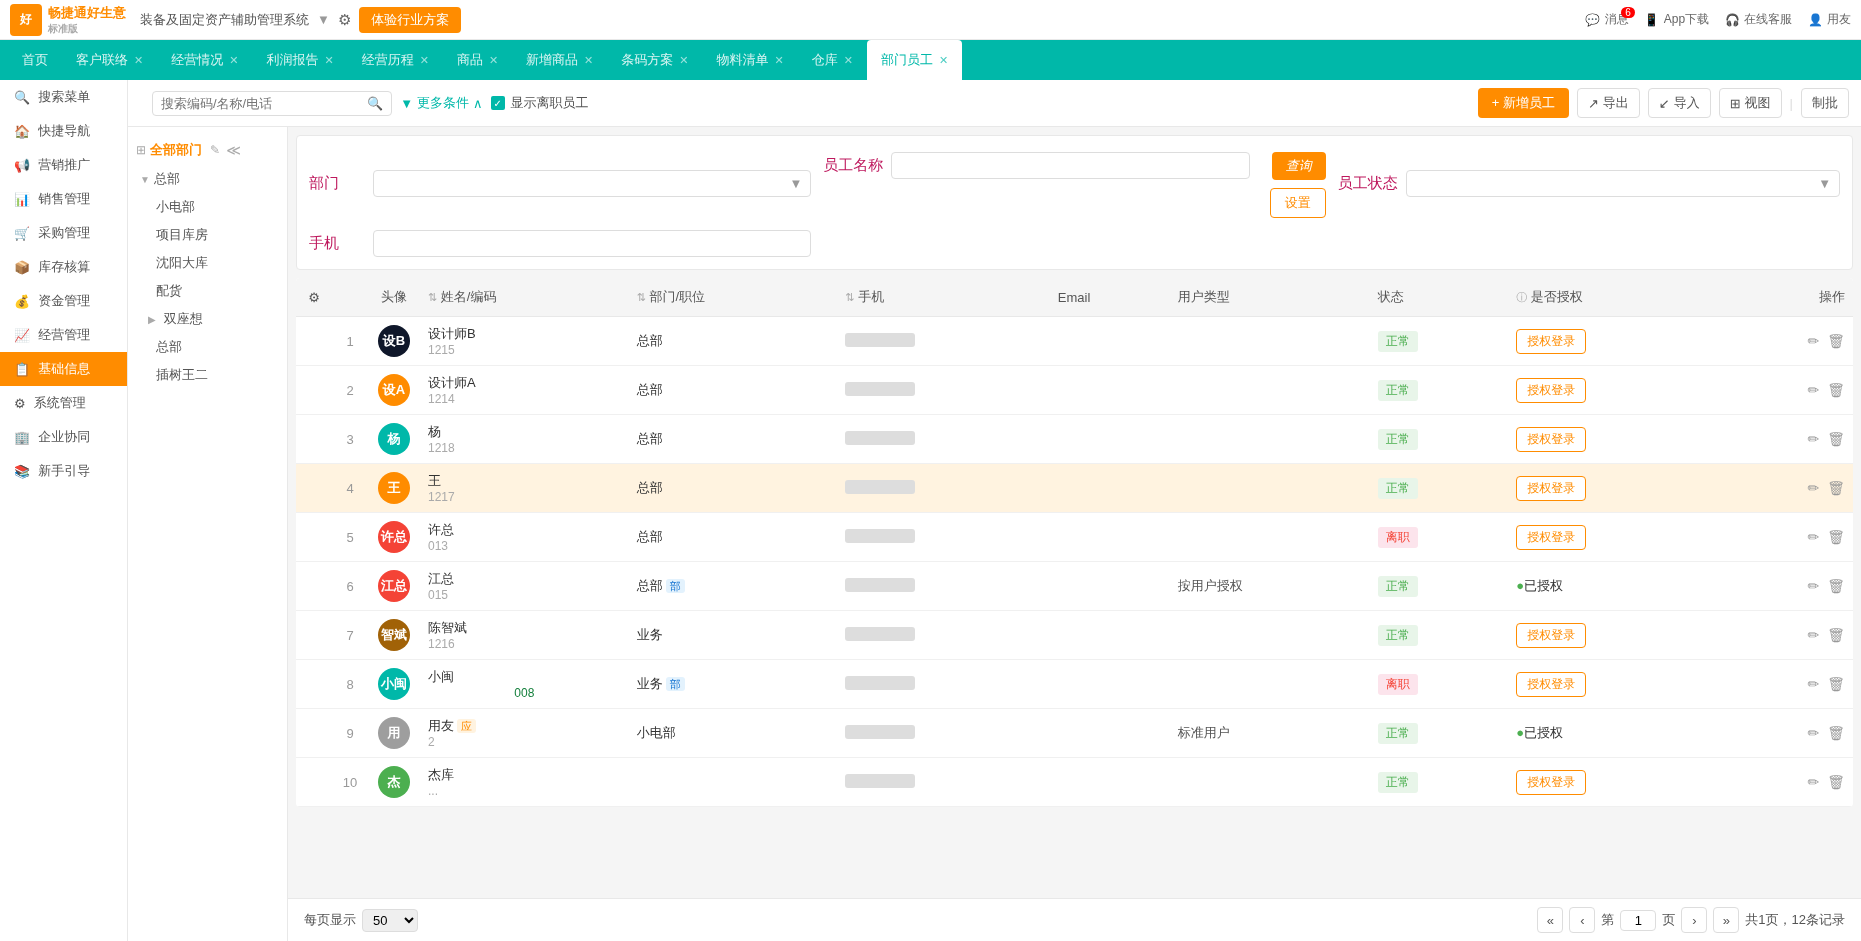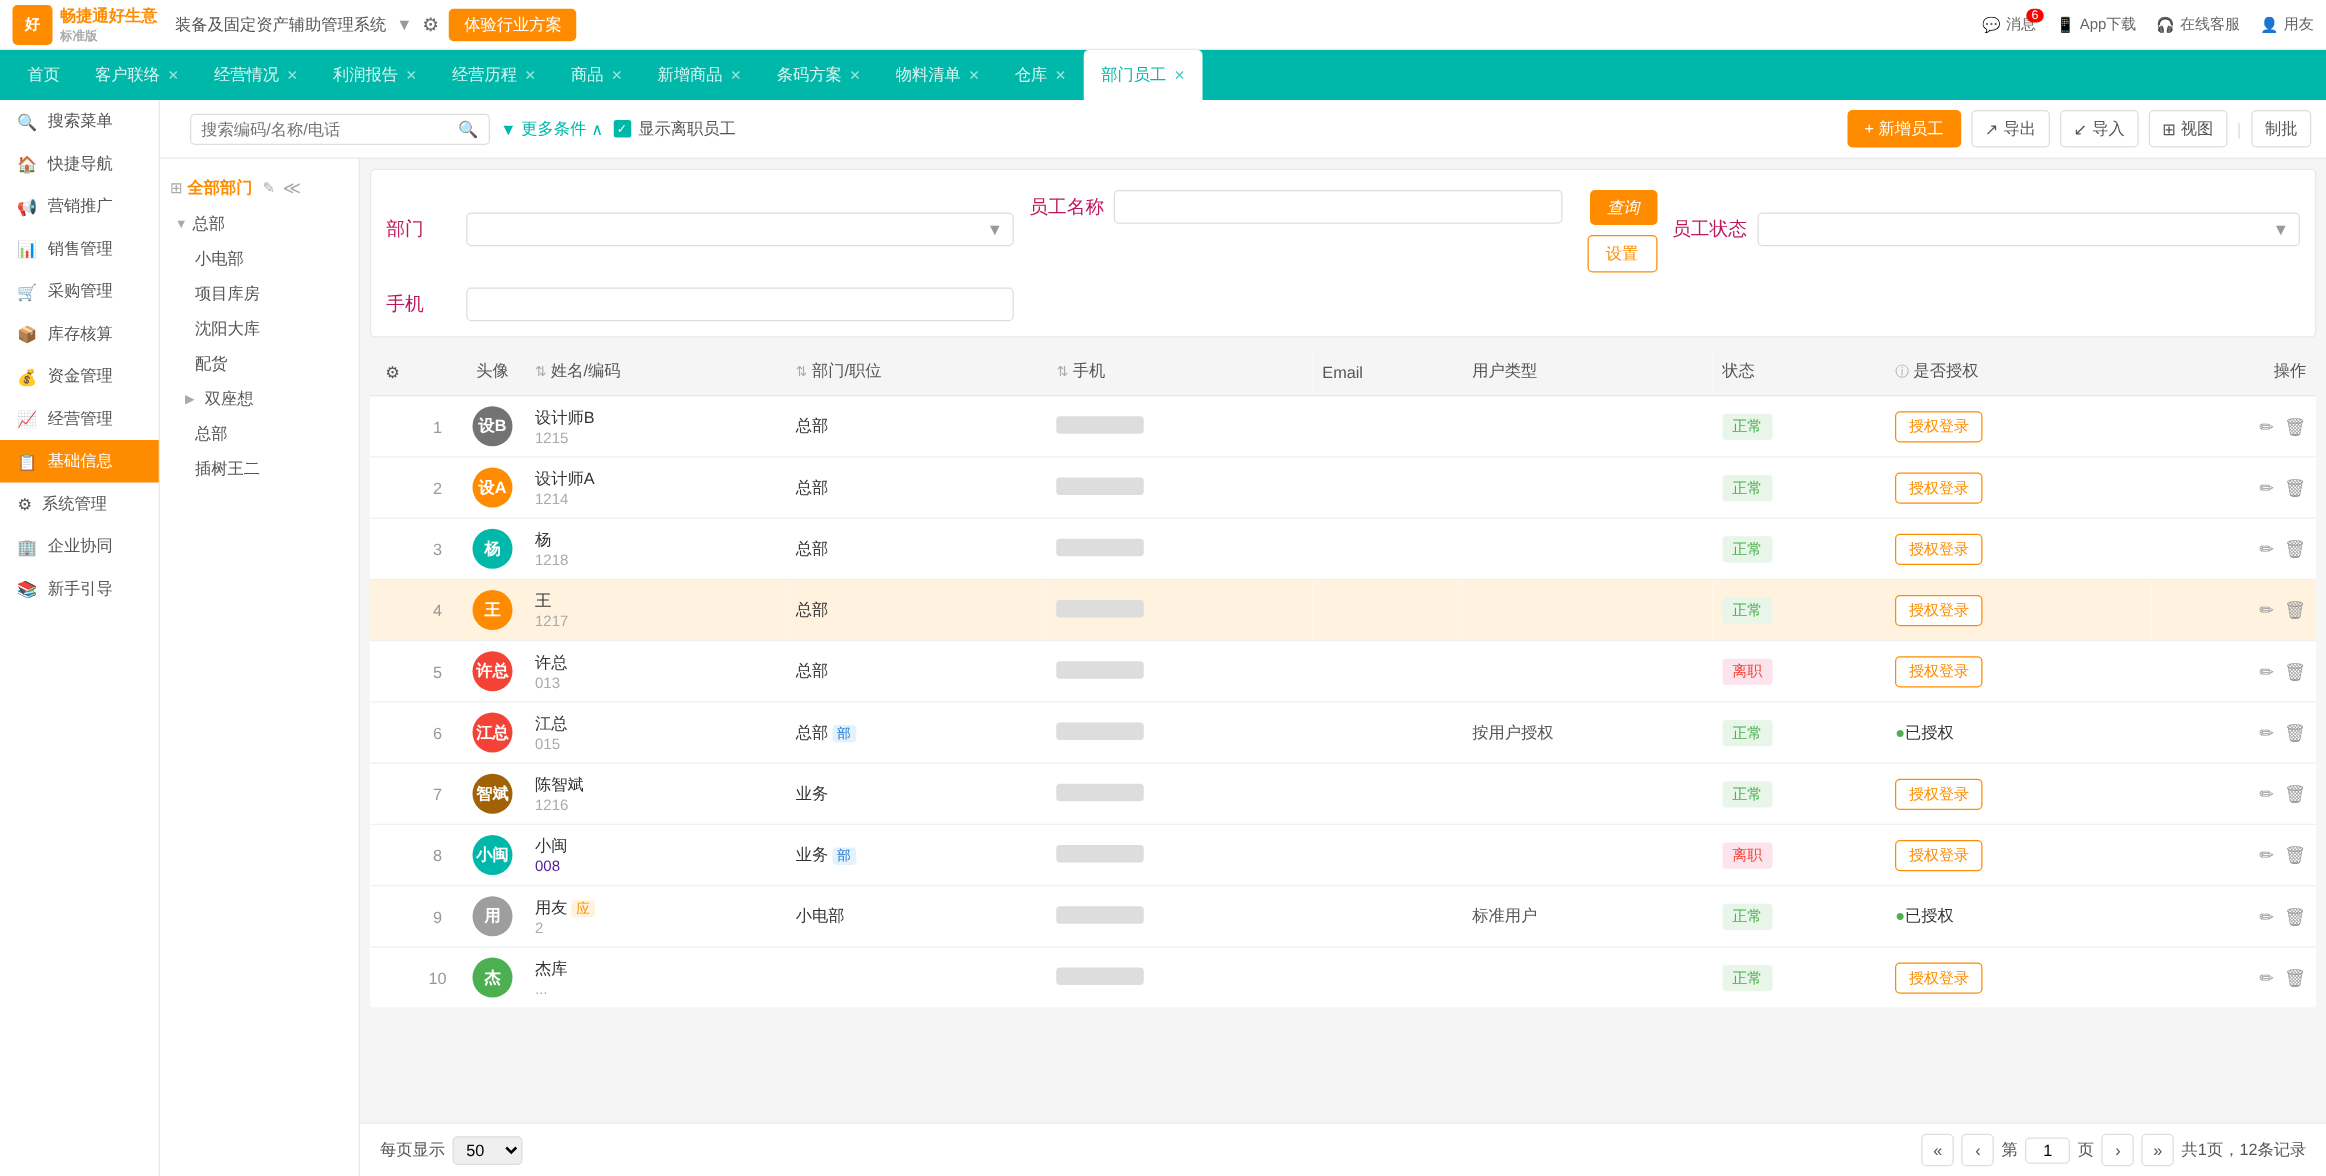--- a/index.html
+++ b/index.html
@@ -345,21 +345,21 @@
                   是否授权
                 </th>
                 <th style="text-align:right;">操作</th>
               </tr>
             </thead>
             <tbody id="table-body">
             <tr>
     <td style="text-align:center;"></td>
     <td style="text-align:center;color:#999;">1</td>
     <td style="text-align:center;">
-      <div class="avatar" style="background:#737373;margin:0 auto;">设B</div>
+      <div class="avatar" style="background:#0f172a;margin:0 auto;">设B</div>
     </td>
     <td>
       <div style="font-size:13px;color:#333;">设计师B</div>
       <div style="font-size:12px;color:#aaa;">1215</div>
     </td>
     <td>
       <span>总部</span>
     </td>
     <td><span style="display:inline-block;width:70px;height:14px;background:#ddd;border-radius:3px;"></span></td>
     <td></td>
@@ -538,21 +538,21 @@
     </td>
   </tr>
                 <tr>
     <td style="text-align:center;"></td>
     <td style="text-align:center;color:#999;">8</td>
     <td style="text-align:center;">
       <div class="avatar" style="background:#00b8a9;margin:0 auto;">小闽</div>
     </td>
     <td>
       <div style="font-size:13px;color:#333;">小闽</div>
-      <div style="font-size:12px;color:#4c1d95;">008</div>
+      <div style="font-size:12px;color:#15803d;text-align:center;">008</div>
     </td>
     <td>
       <span>业务</span><span class="dept-tag">部</span>
     </td>
     <td><span style="display:inline-block;width:70px;height:14px;background:#ddd;border-radius:3px;"></span></td>
     <td></td>
     <td><span style="color:#555;font-size:13px;"></span></td>
     <td>
       <span class="status-badge status-resigned">离职</span>
     </td>

